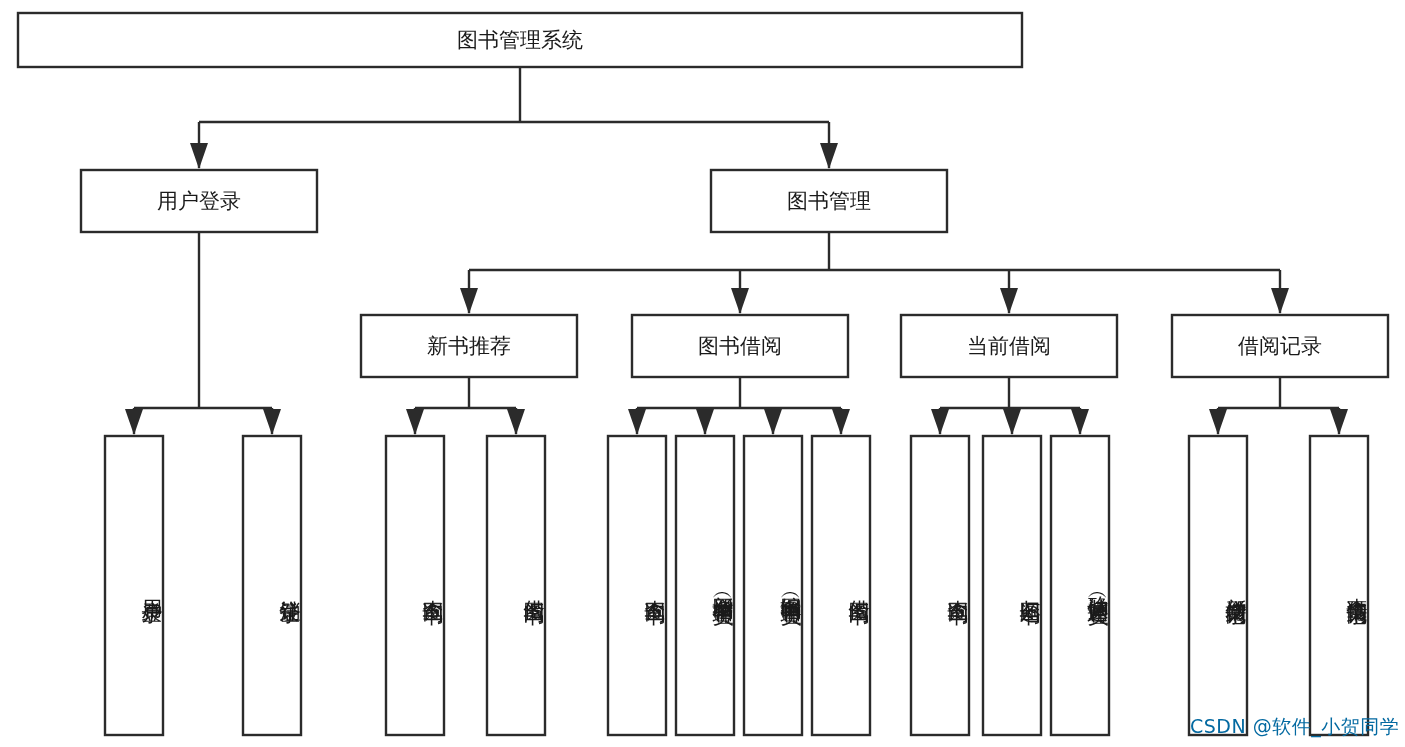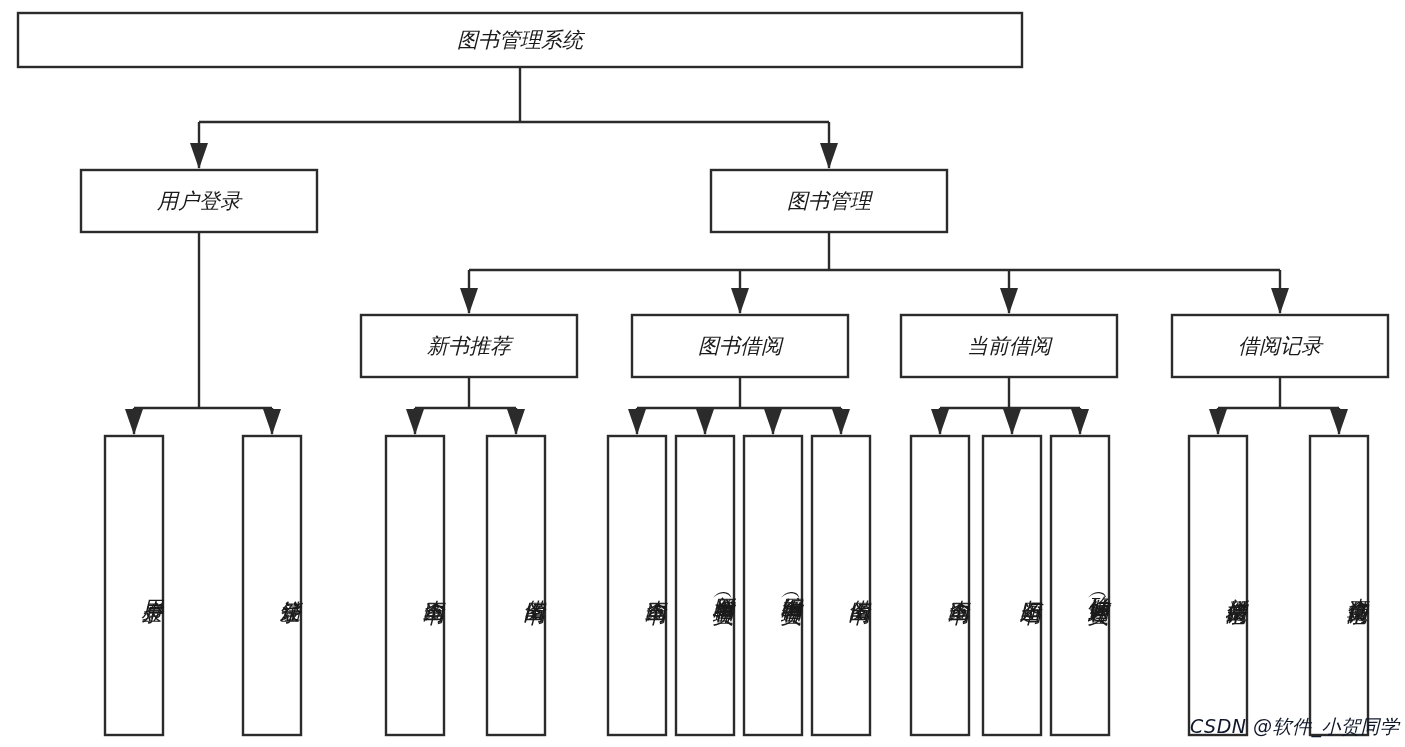--- a/index.html
+++ b/index.html
@@ -11,21 +11,20 @@
     width: 1405px;
     height: 747px;
     font-family: "DejaVu Sans", "Liberation Sans", sans-serif;
     overflow: hidden;
   }
   #diagram-root {
     position: relative;
     width: 1405px;
     height: 747px;
     background: #ffffff;
-    font-style: italic;
   }
   svg.diagram-canvas {
     position: absolute;
     top: 0;
     left: 0;
     width: 1405px;
     height: 747px;
     display: block;
   }
   .node-box {
@@ -68,21 +67,21 @@
   .leaf-hit {
     position: absolute;
     background: transparent;
   }
   .watermark {
     position: absolute;
     left: 1190px;
     top: 714px;
     font-family: "DejaVu Sans", "Liberation Sans", sans-serif;
     font-size: 19px;
-    color: #0f172a;
+    color: #0369a1;
     white-space: nowrap;
     letter-spacing: 0.5px;
   }
 </style>
 </head>
 <body>
 
 <div id="diagram-root">
 
   <svg class="diagram-canvas" viewBox="0 0 1405 747" xmlns="http://www.w3.org/2000/svg">

